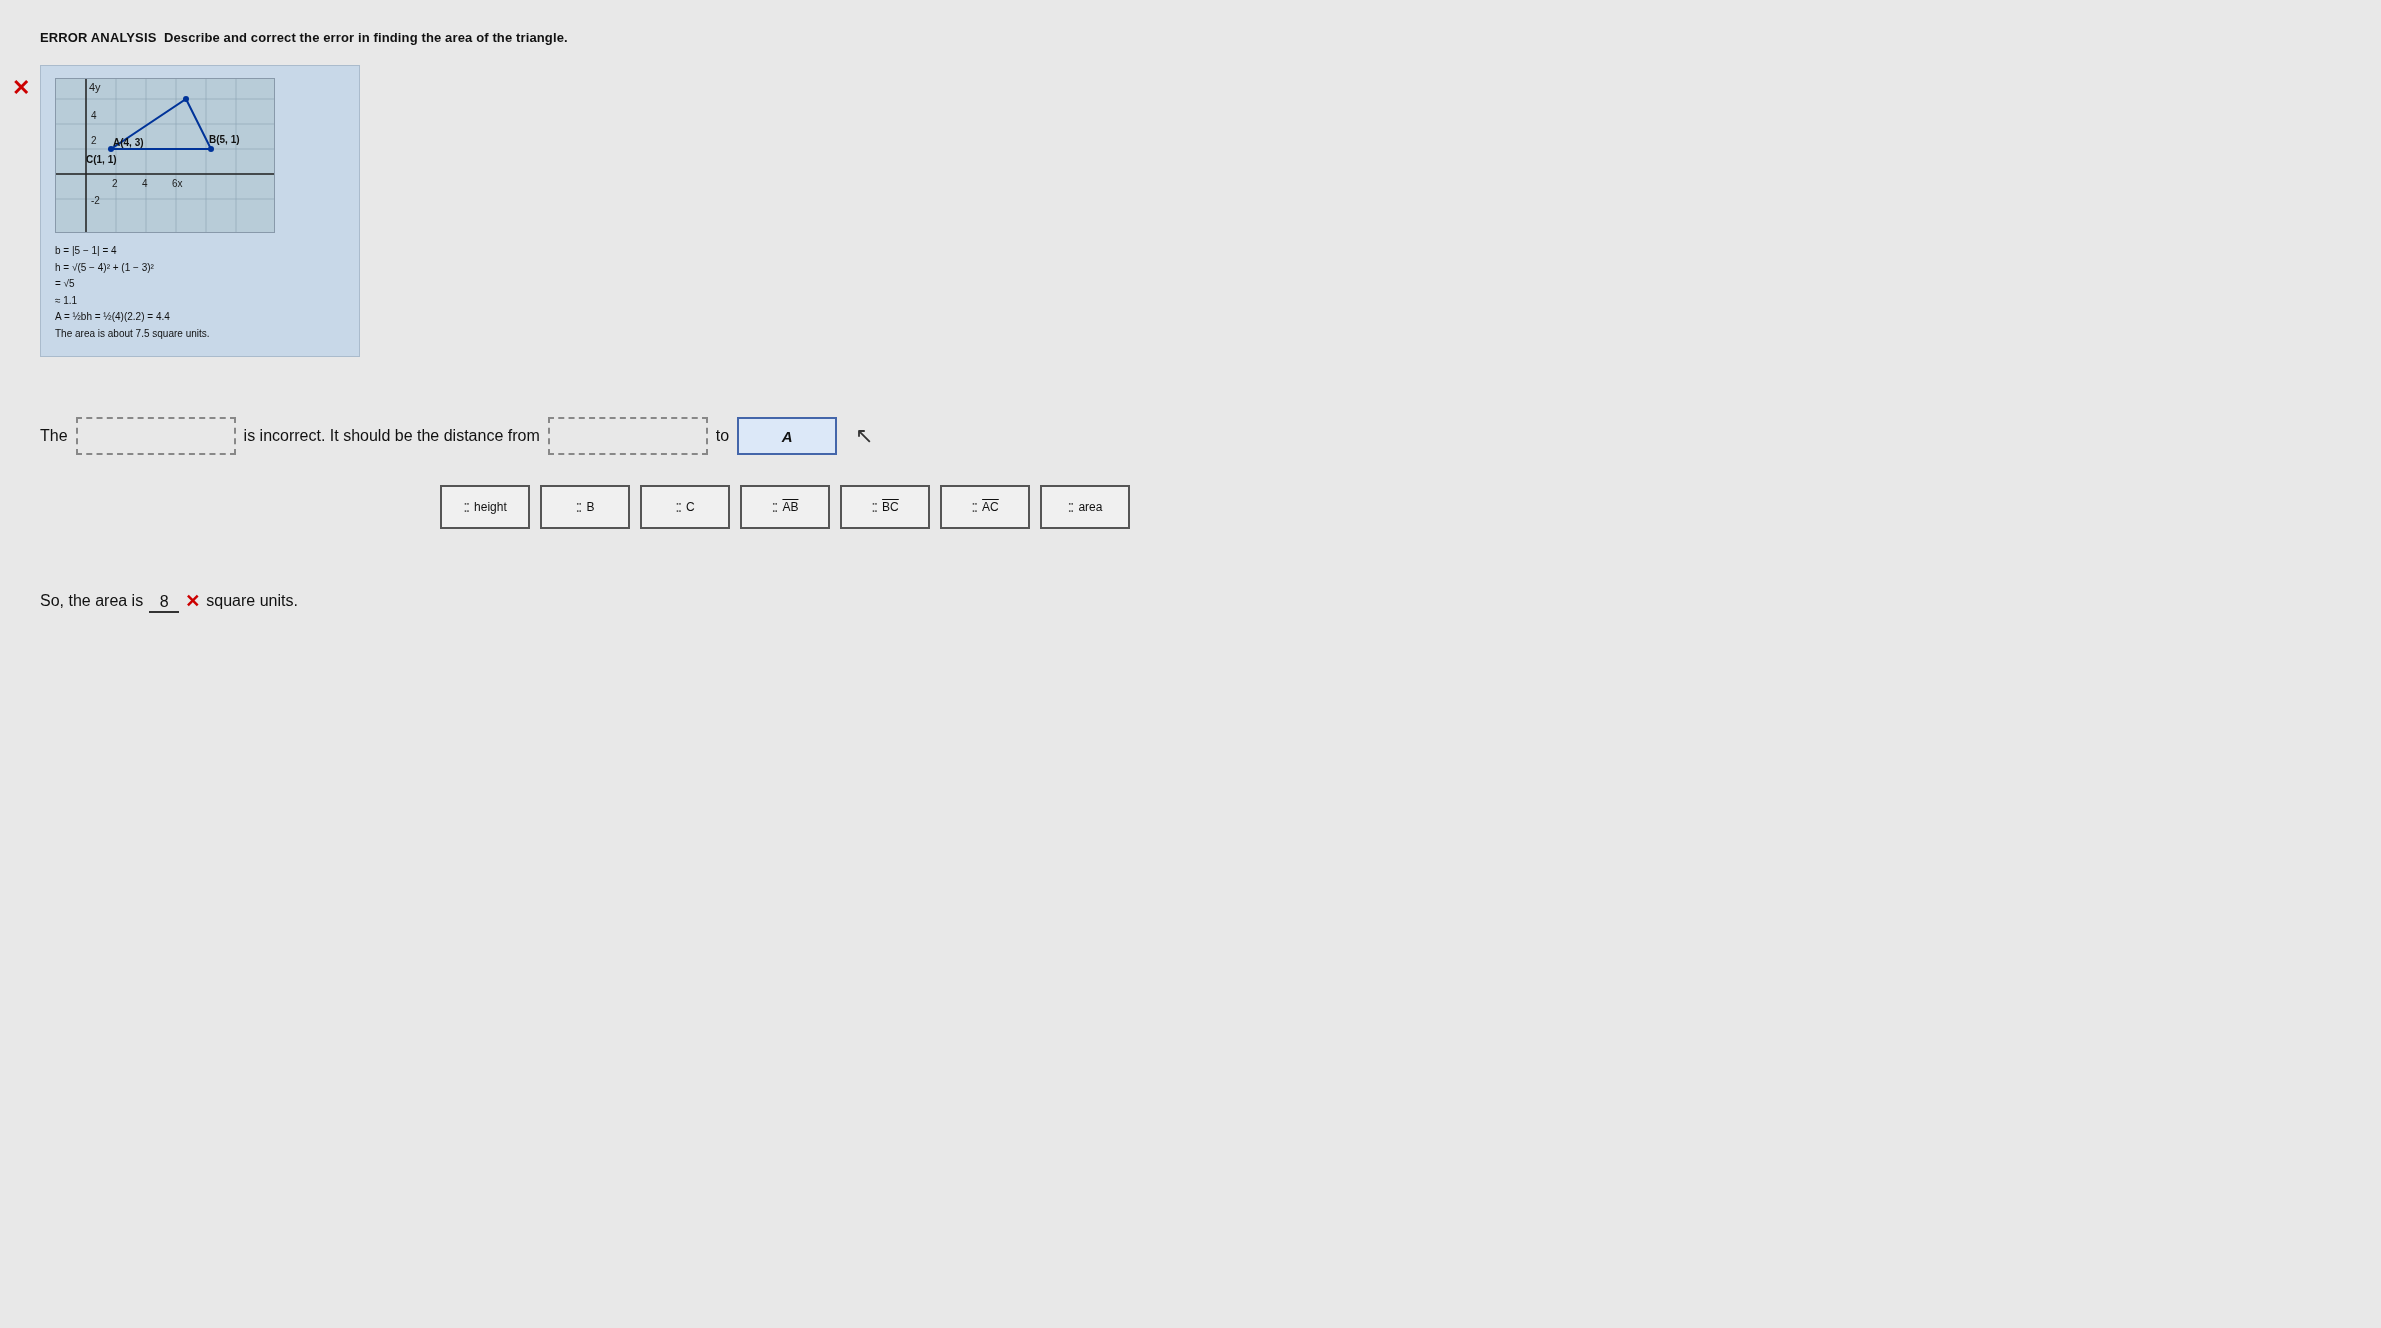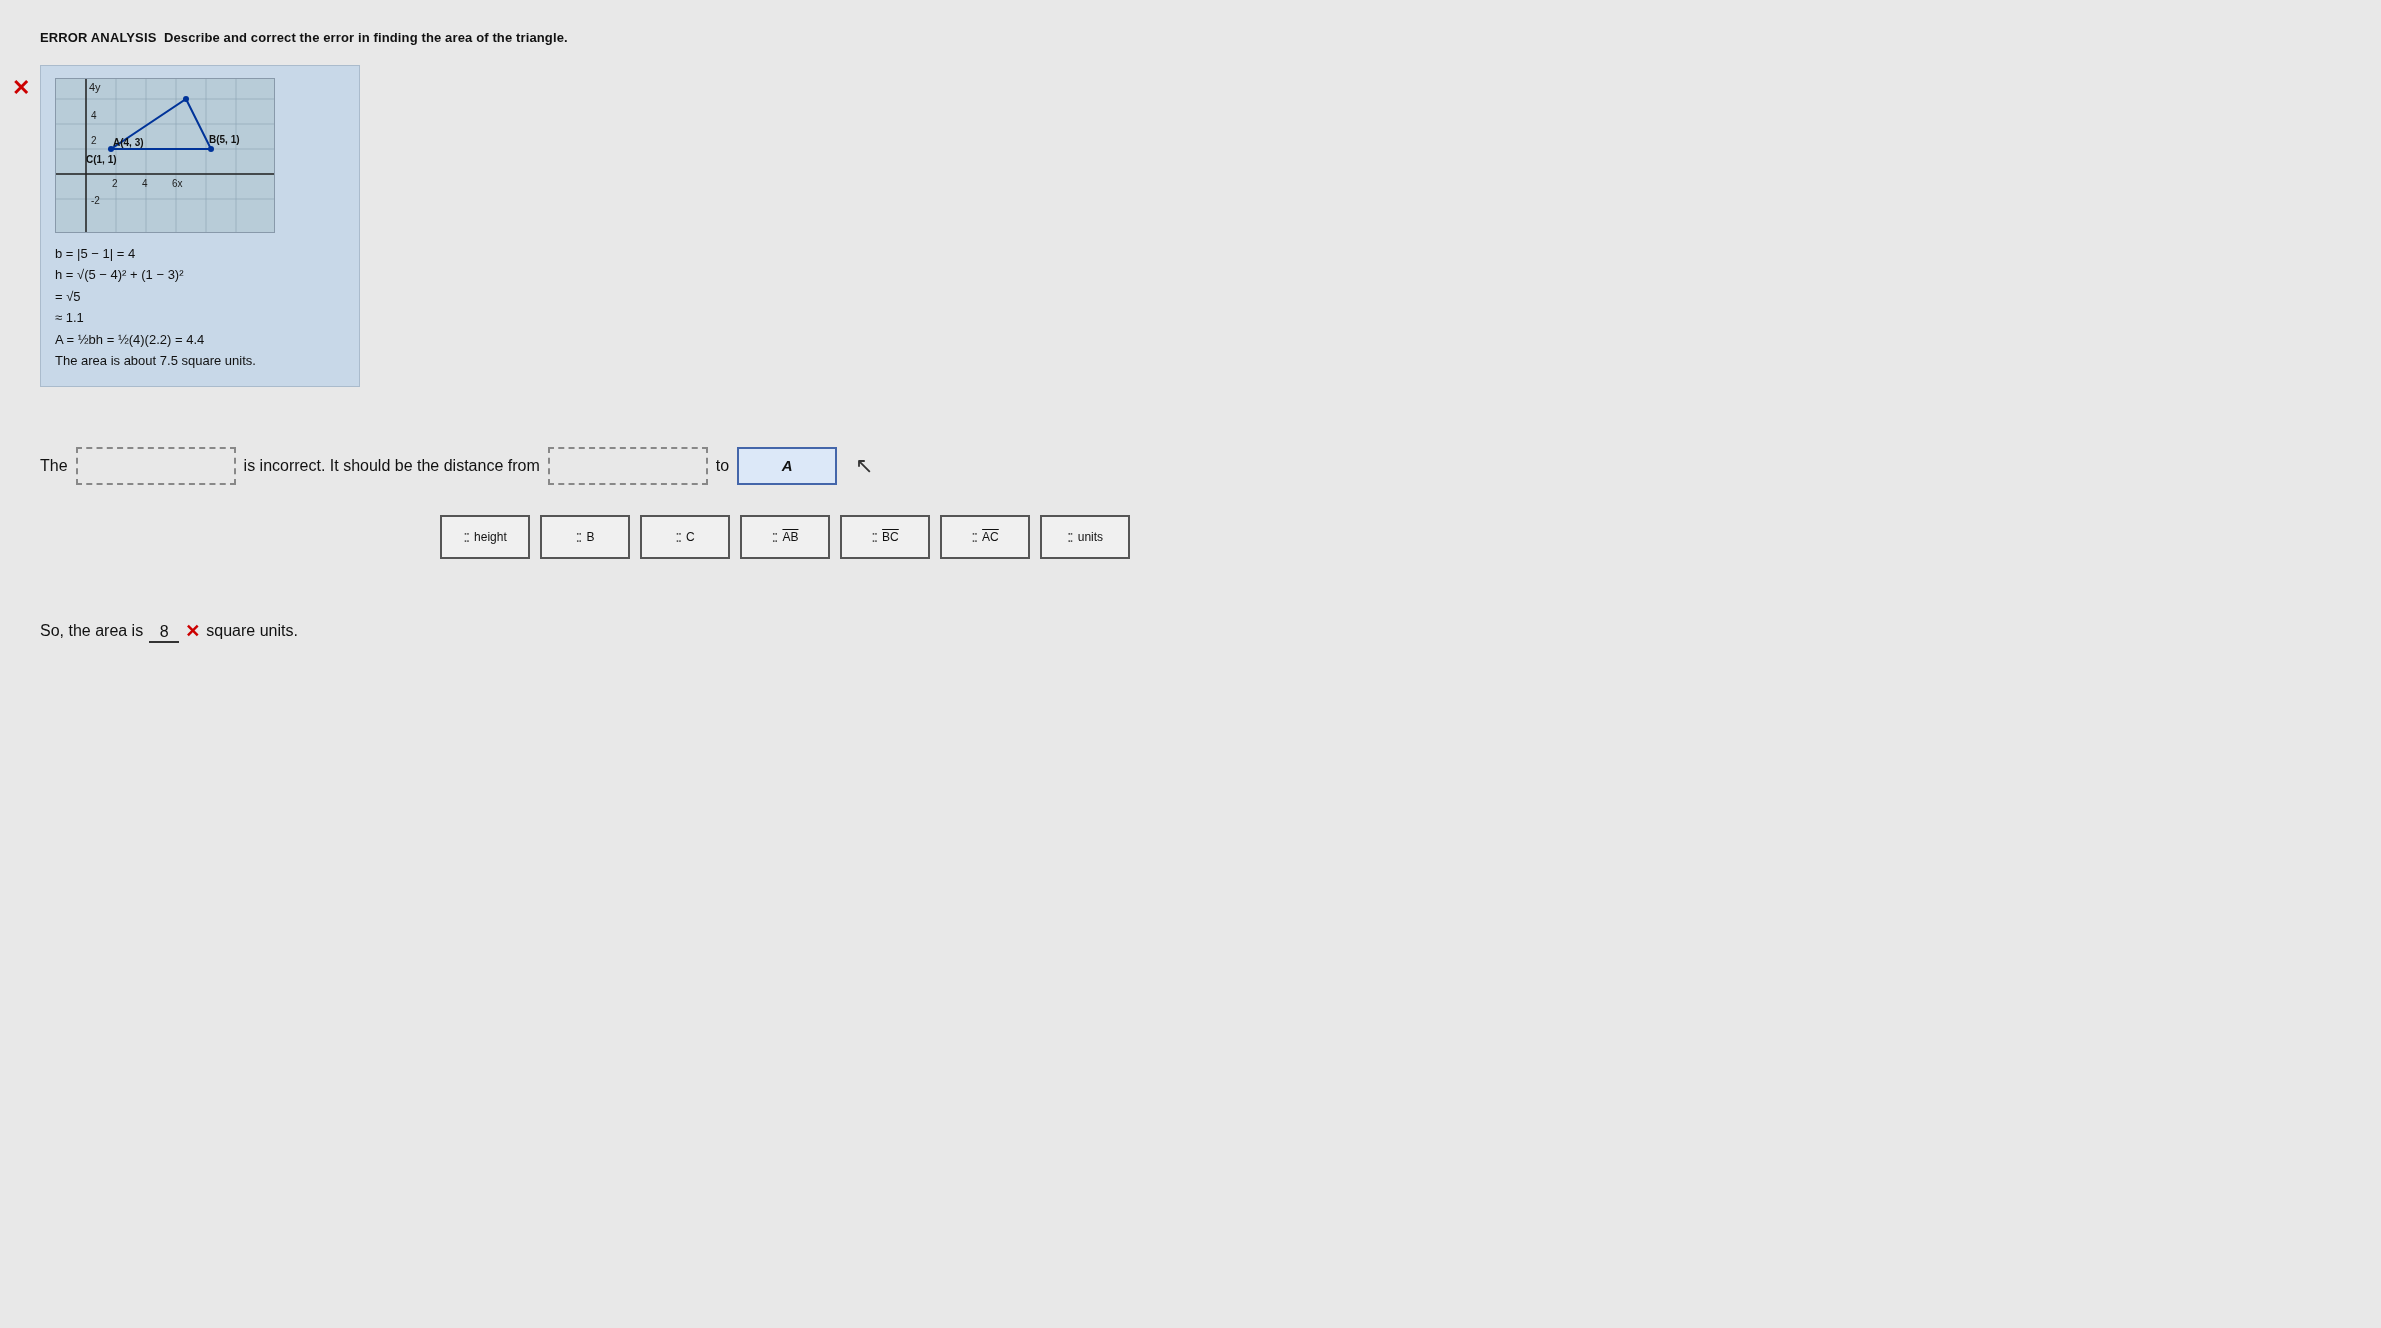--- a/index.html
+++ b/index.html
@@ -52,21 +52,21 @@
       overflow: hidden;
     }
 
     
     .graph-area svg {
       position: absolute;
       top: 0; left: 0;
     }
 
     .formula-lines {
-      font-size: 13px;
+      font-size: 10px;
       line-height: 1.65;
       color: #111;
     }
 
     .formula-lines .line {
       display: block;
     }
 
     
     .sentence-area {
@@ -286,21 +286,21 @@
     <span class="tile-text overline">BC</span>
   </div>
 
   <div class="tile">
     <span class="drag-dots">::</span>
     <span class="tile-text overline">AC</span>
   </div>
 
   <div class="tile">
     <span class="drag-dots">::</span>
-    <span class="tile-text">units</span>
+    <span class="tile-text">area</span>
   </div>
 </div>
 
 
 <div class="bottom-line">
   <span>So, the area is</span>
   <span class="answer-box">8</span>
   <span class="x-wrong">✕</span>
   <span>square units.</span>
 </div>

